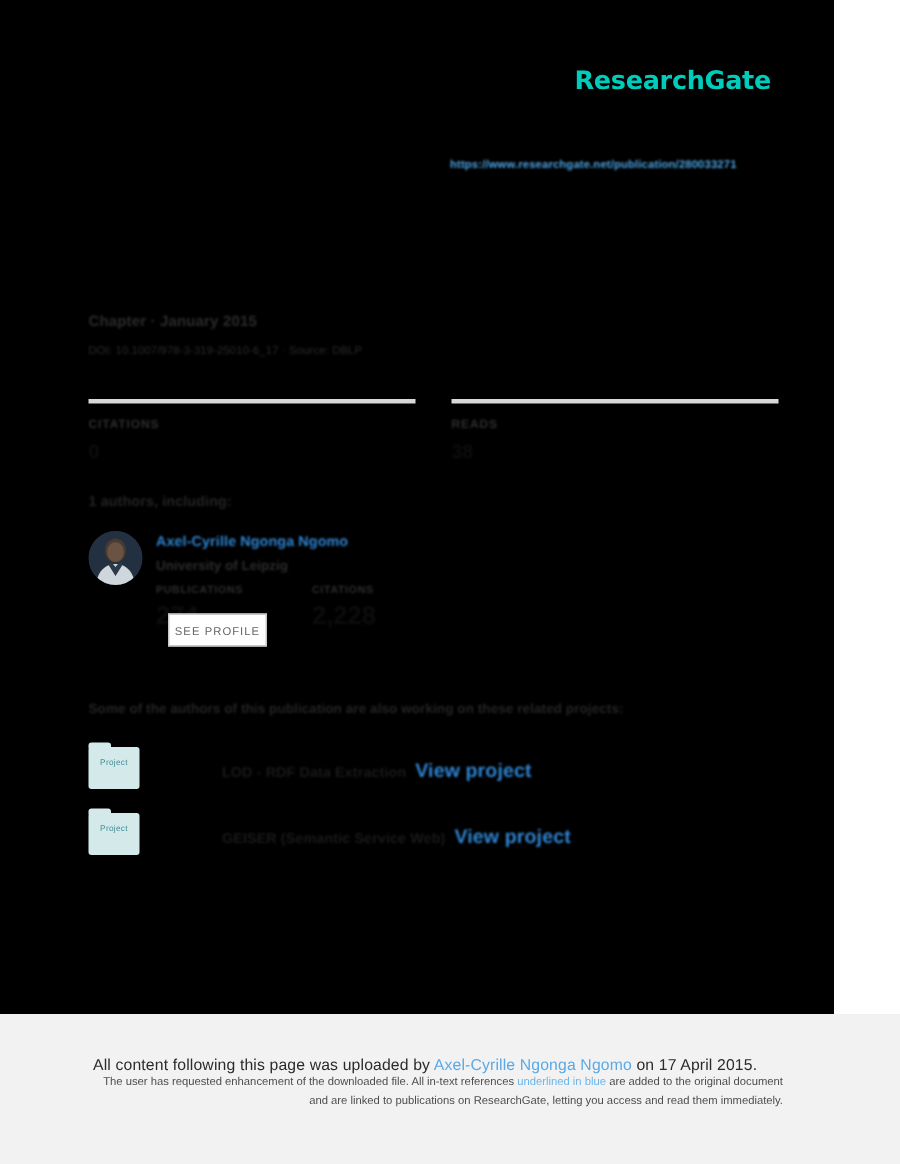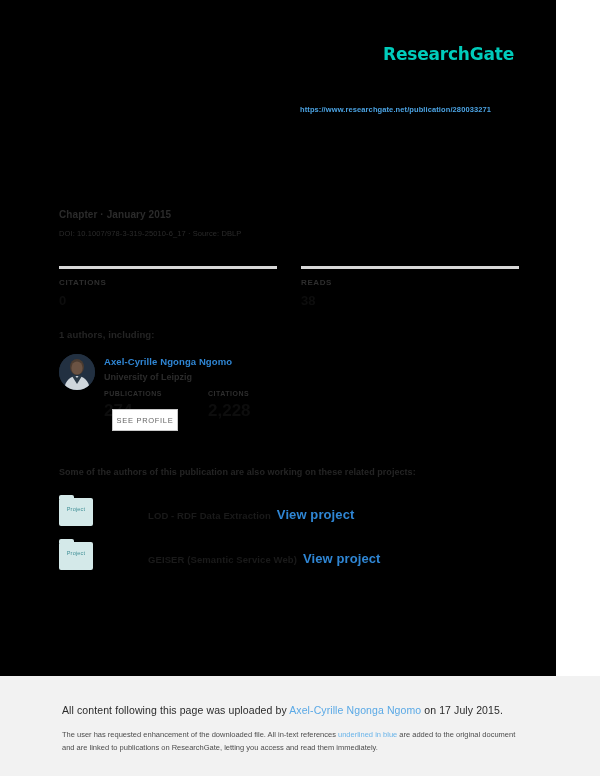--- a/index.html
+++ b/index.html
@@ -290,25 +290,26 @@
     letter-spacing: 0.1px;
     white-space: nowrap;
   }
   .footer-link {
     color: #5aa9e6;
     cursor: pointer;
   }
   .footer-note {
     position: absolute;
     left: 62px;
-    top: 52px;
+    top: 38px;
     width: 460px;
     font-size: 7.5px;
     color: #4d4d4d;
     line-height: 1.75;
+    text-align: right;
   }
   .footer-note .blue {
     color: #6bb5ea;
     cursor: pointer;
   }
 </style>
 </head>
 <body>
 
 <div class="cover">
@@ -385,18 +386,18 @@
     </div>
     <div class="project-text">
       <span class="project-title">GEISER (Semantic Service Web)</span><span class="project-link">View project</span>
     </div>
   </div>
 
 </div>
 
 <div class="footer">
   <div class="footer-main">
-    <span>All content following this page was uploaded by </span><span class="footer-link">Axel-Cyrille Ngonga Ngomo</span><span> on 17 July 2015.</span>
+    <span>All content following this page was uploaded by </span><span class="footer-link">Axel-Cyrille Ngonga Ngomo</span><span> on 17 April 2015.</span>
   </div>
   <div class="footer-note">
     <span>The user has requested enhancement of the downloaded file. All in-text references </span><span class="blue">underlined in blue</span><span> are added to the original document and are linked to publications on ResearchGate, letting you access and read them immediately.</span>
   </div>
 </div>
 
 </body></html>

